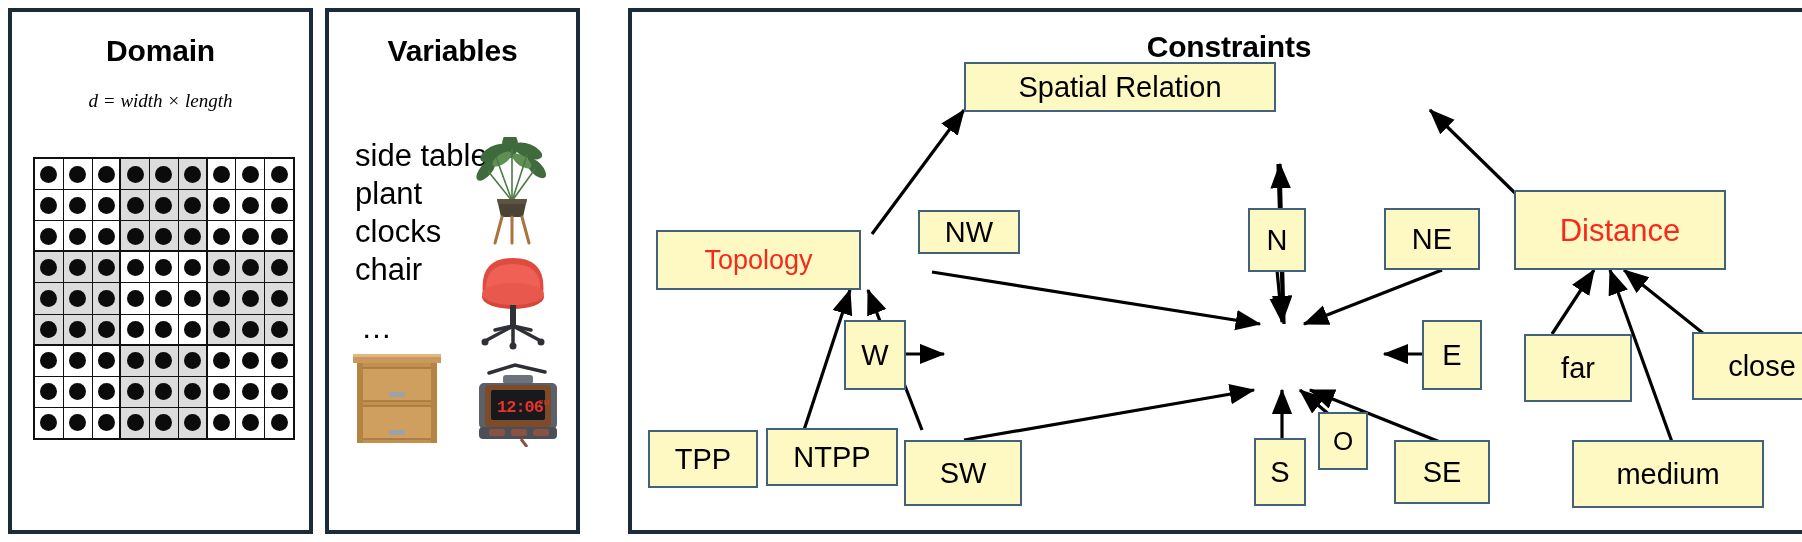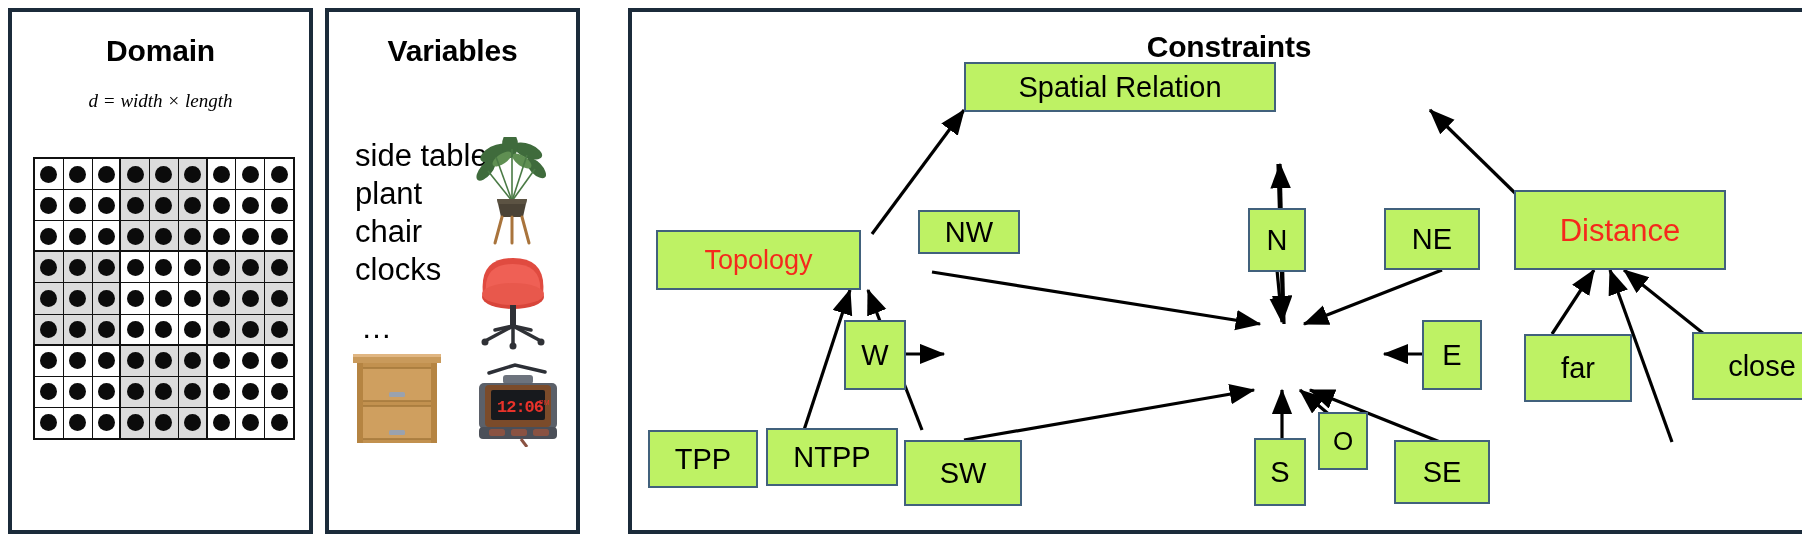--- a/index.html
+++ b/index.html
@@ -38,21 +38,21 @@
   .thumb{position:absolute;}
   #thumb-side-table{left:22px;top:338px;width:92px;height:96px;}
   #thumb-plant{left:143px;top:125px;width:80px;height:110px;}
   #thumb-chair{left:140px;top:238px;width:88px;height:100px;}
   #thumb-clock{left:140px;top:345px;width:96px;height:90px;}
 
   
   #constraints-panel{left:628px;top:8px;width:1202px;height:526px;}
   #constraints-title{top:18px;font-size:30px;}
 
-  .node{position:absolute;border:2px solid #41617c;background:#bef264;box-sizing:border-box;
+  .node{position:absolute;border:2px solid #41617c;background:#fef9c3;box-sizing:border-box;
         display:flex;align-items:center;justify-content:center;
         font-size:29px;color:#000;z-index:3;line-height:1;}
   .node.red{color:#f5291c;}
 
   svg#edges{position:absolute;left:0;top:0;width:1202px;height:526px;z-index:1;
             pointer-events:none;}
 </style>
 </head>
 <body>
 
@@ -304,22 +304,22 @@
         <div class="dot"></div>
       </div>
     </div>
 </div>
 
 <div class="panel" id="variables-panel">
   <div class="panel-title" id="variables-title">Variables</div>
   <div id="var-list">
     <div>side table</div>
     <div>plant</div>
+    <div>clocks</div>
     <div>chair</div>
-    <div>clocks</div>
   </div>
   <div id="var-ellipsis">…</div>
 
   <svg class="thumb" id="thumb-side-table" viewBox="0 0 92 96">
     <rect x="2" y="4" width="88" height="9" fill="#c99a5b"></rect>
     <rect x="2" y="4" width="88" height="3" fill="#e0b682"></rect>
     <rect x="6" y="13" width="80" height="80" fill="#c2914f"></rect>
     <rect x="11" y="18" width="70" height="33" fill="#cf9f5f"></rect>
     <rect x="11" y="56" width="70" height="33" fill="#cf9f5f"></rect>
     <rect x="11" y="18" width="70" height="33" fill="none" stroke="#a67a3c" stroke-width="1.6"></rect>
@@ -454,13 +454,14 @@
   <div class="node" style="left:212px;top:308px;width:62px;height:70px;">W</div>
   <div class="node" style="left:790px;top:308px;width:60px;height:70px;">E</div>
 
   <div class="node" style="left:272px;top:428px;width:118px;height:66px;">SW</div>
   <div class="node" style="left:622px;top:426px;width:52px;height:68px;">S</div>
   <div class="node" style="left:686px;top:400px;width:50px;height:58px;font-size:26px;">O</div>
   <div class="node" style="left:762px;top:428px;width:96px;height:64px;">SE</div>
 
   <div class="node" style="left:892px;top:322px;width:108px;height:68px;">far</div>
   <div class="node" style="left:1020px;top:320px;width:140px;height:68px;margin-left:40px;">close</div>
+  <div class="node" style="left:940px;top:428px;width:192px;height:68px;">medium</div>
 </div>
 
 </body></html>

